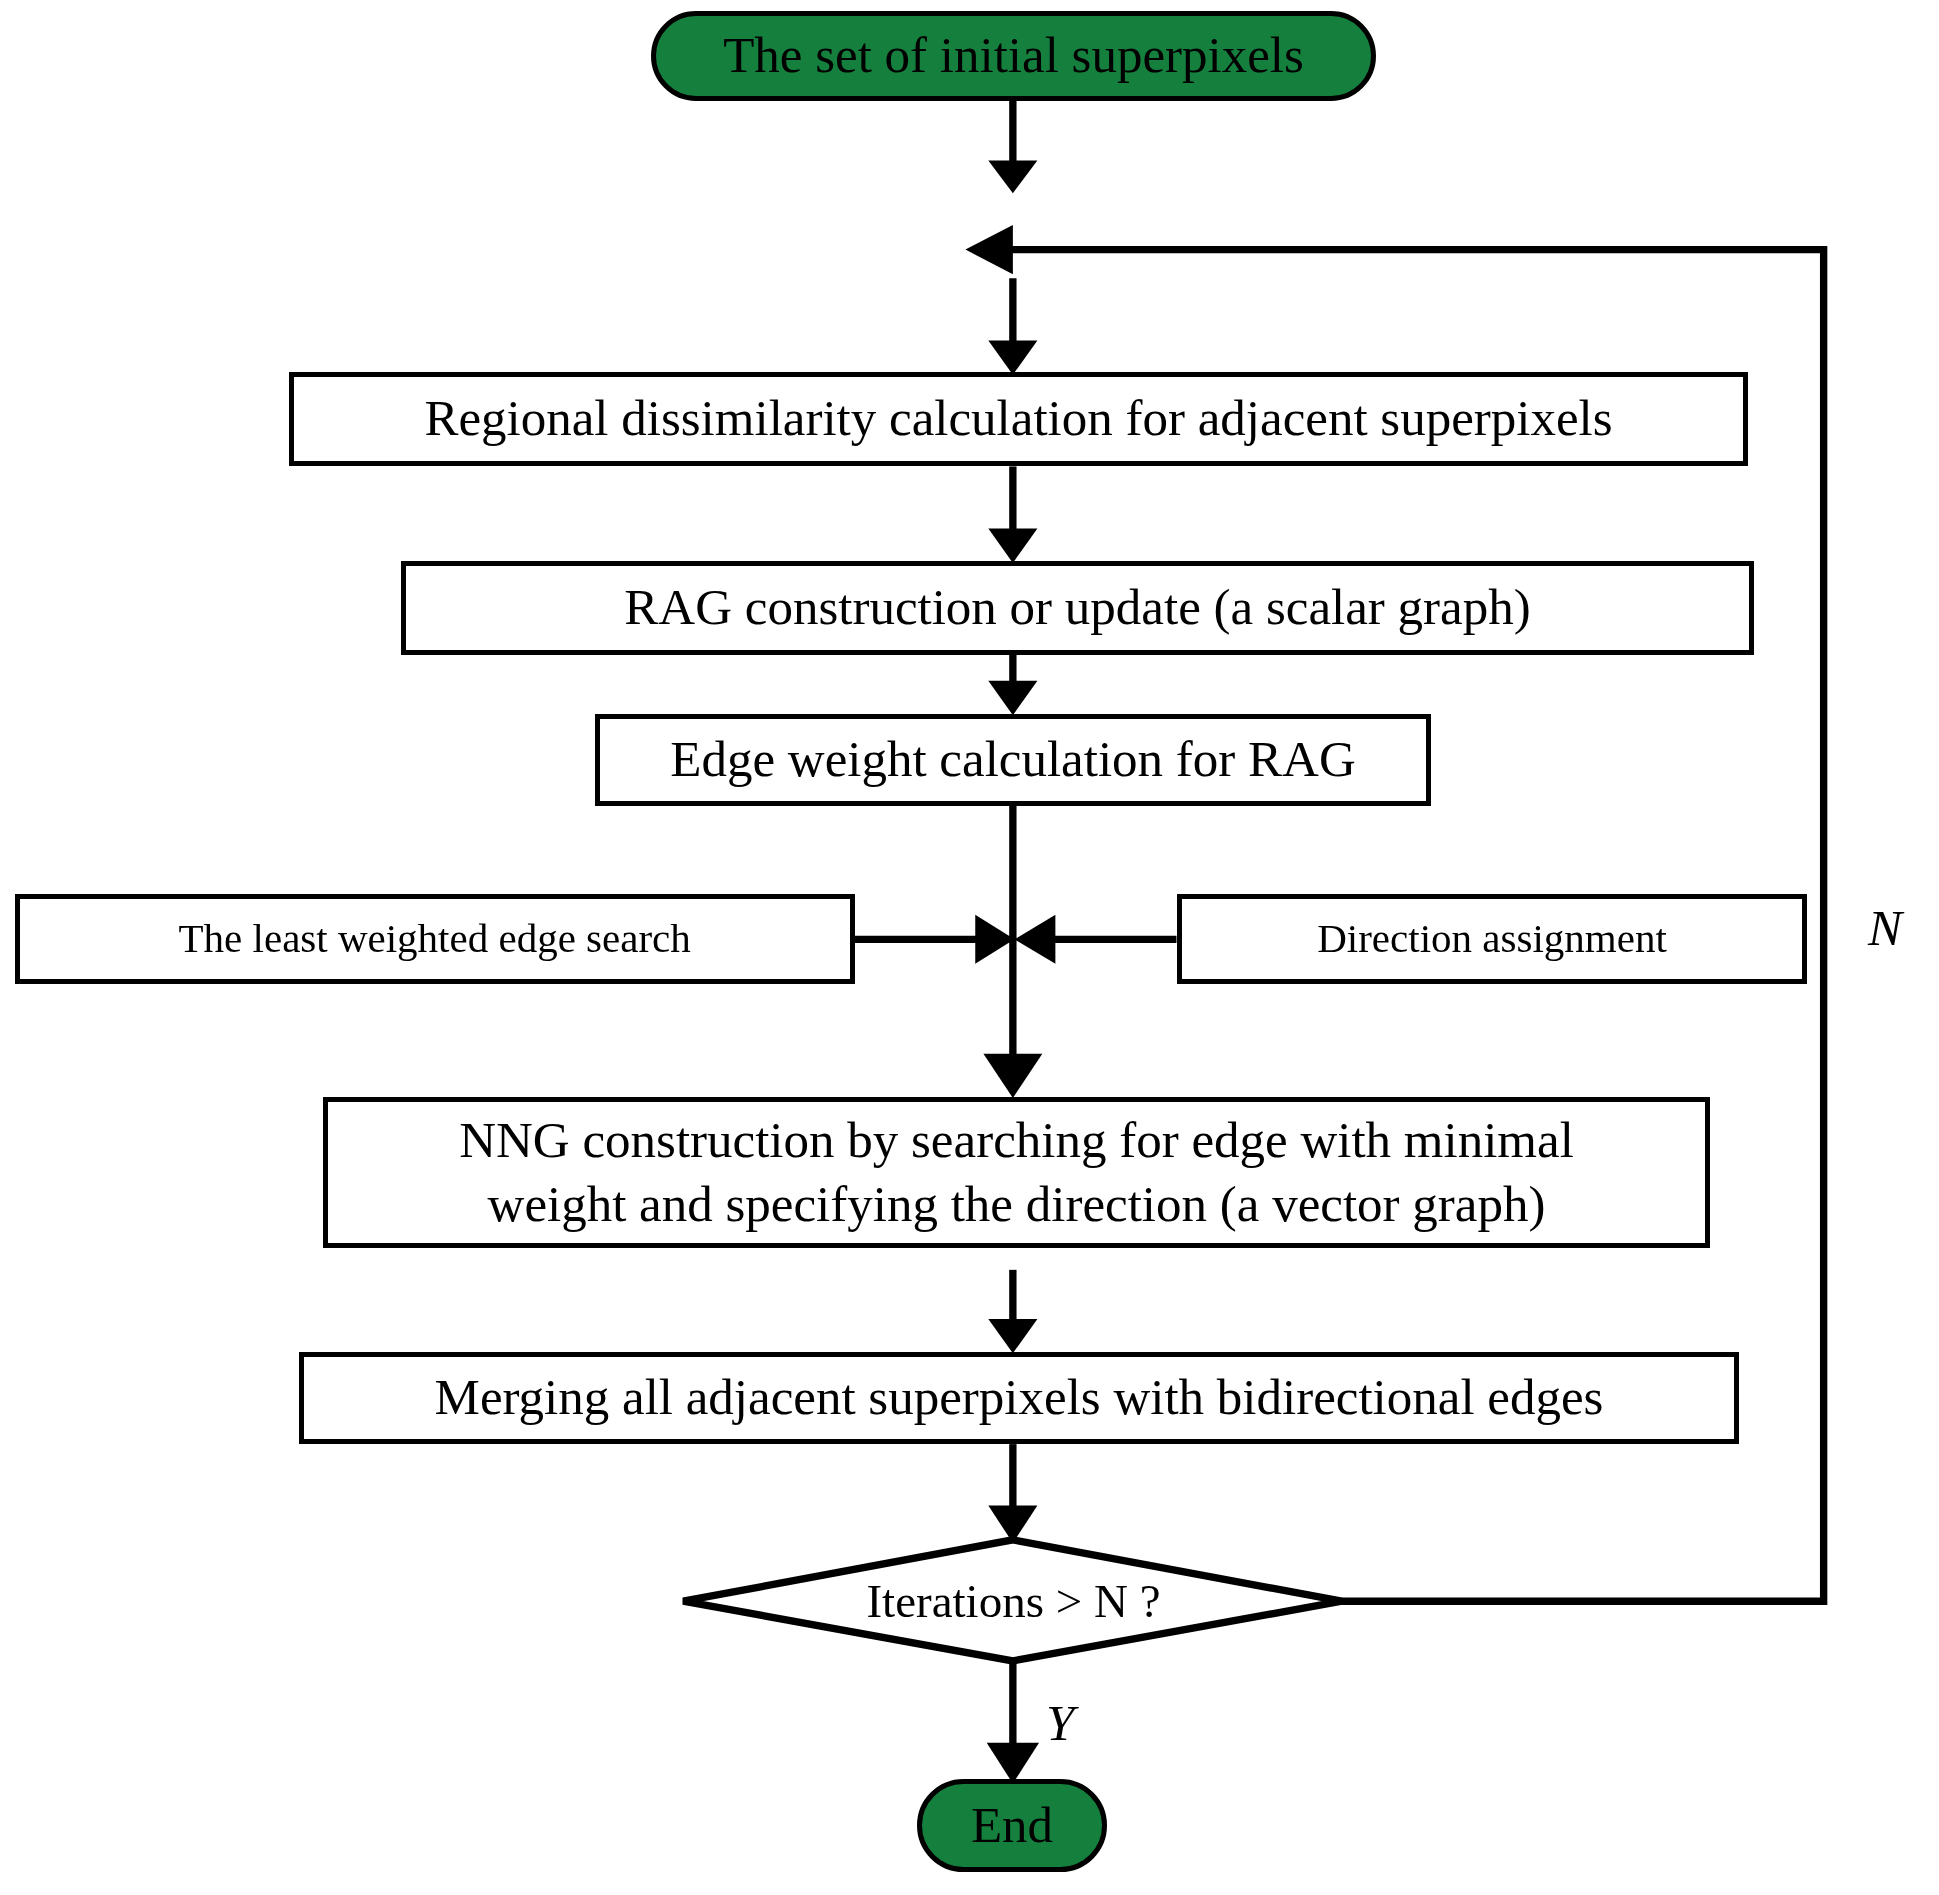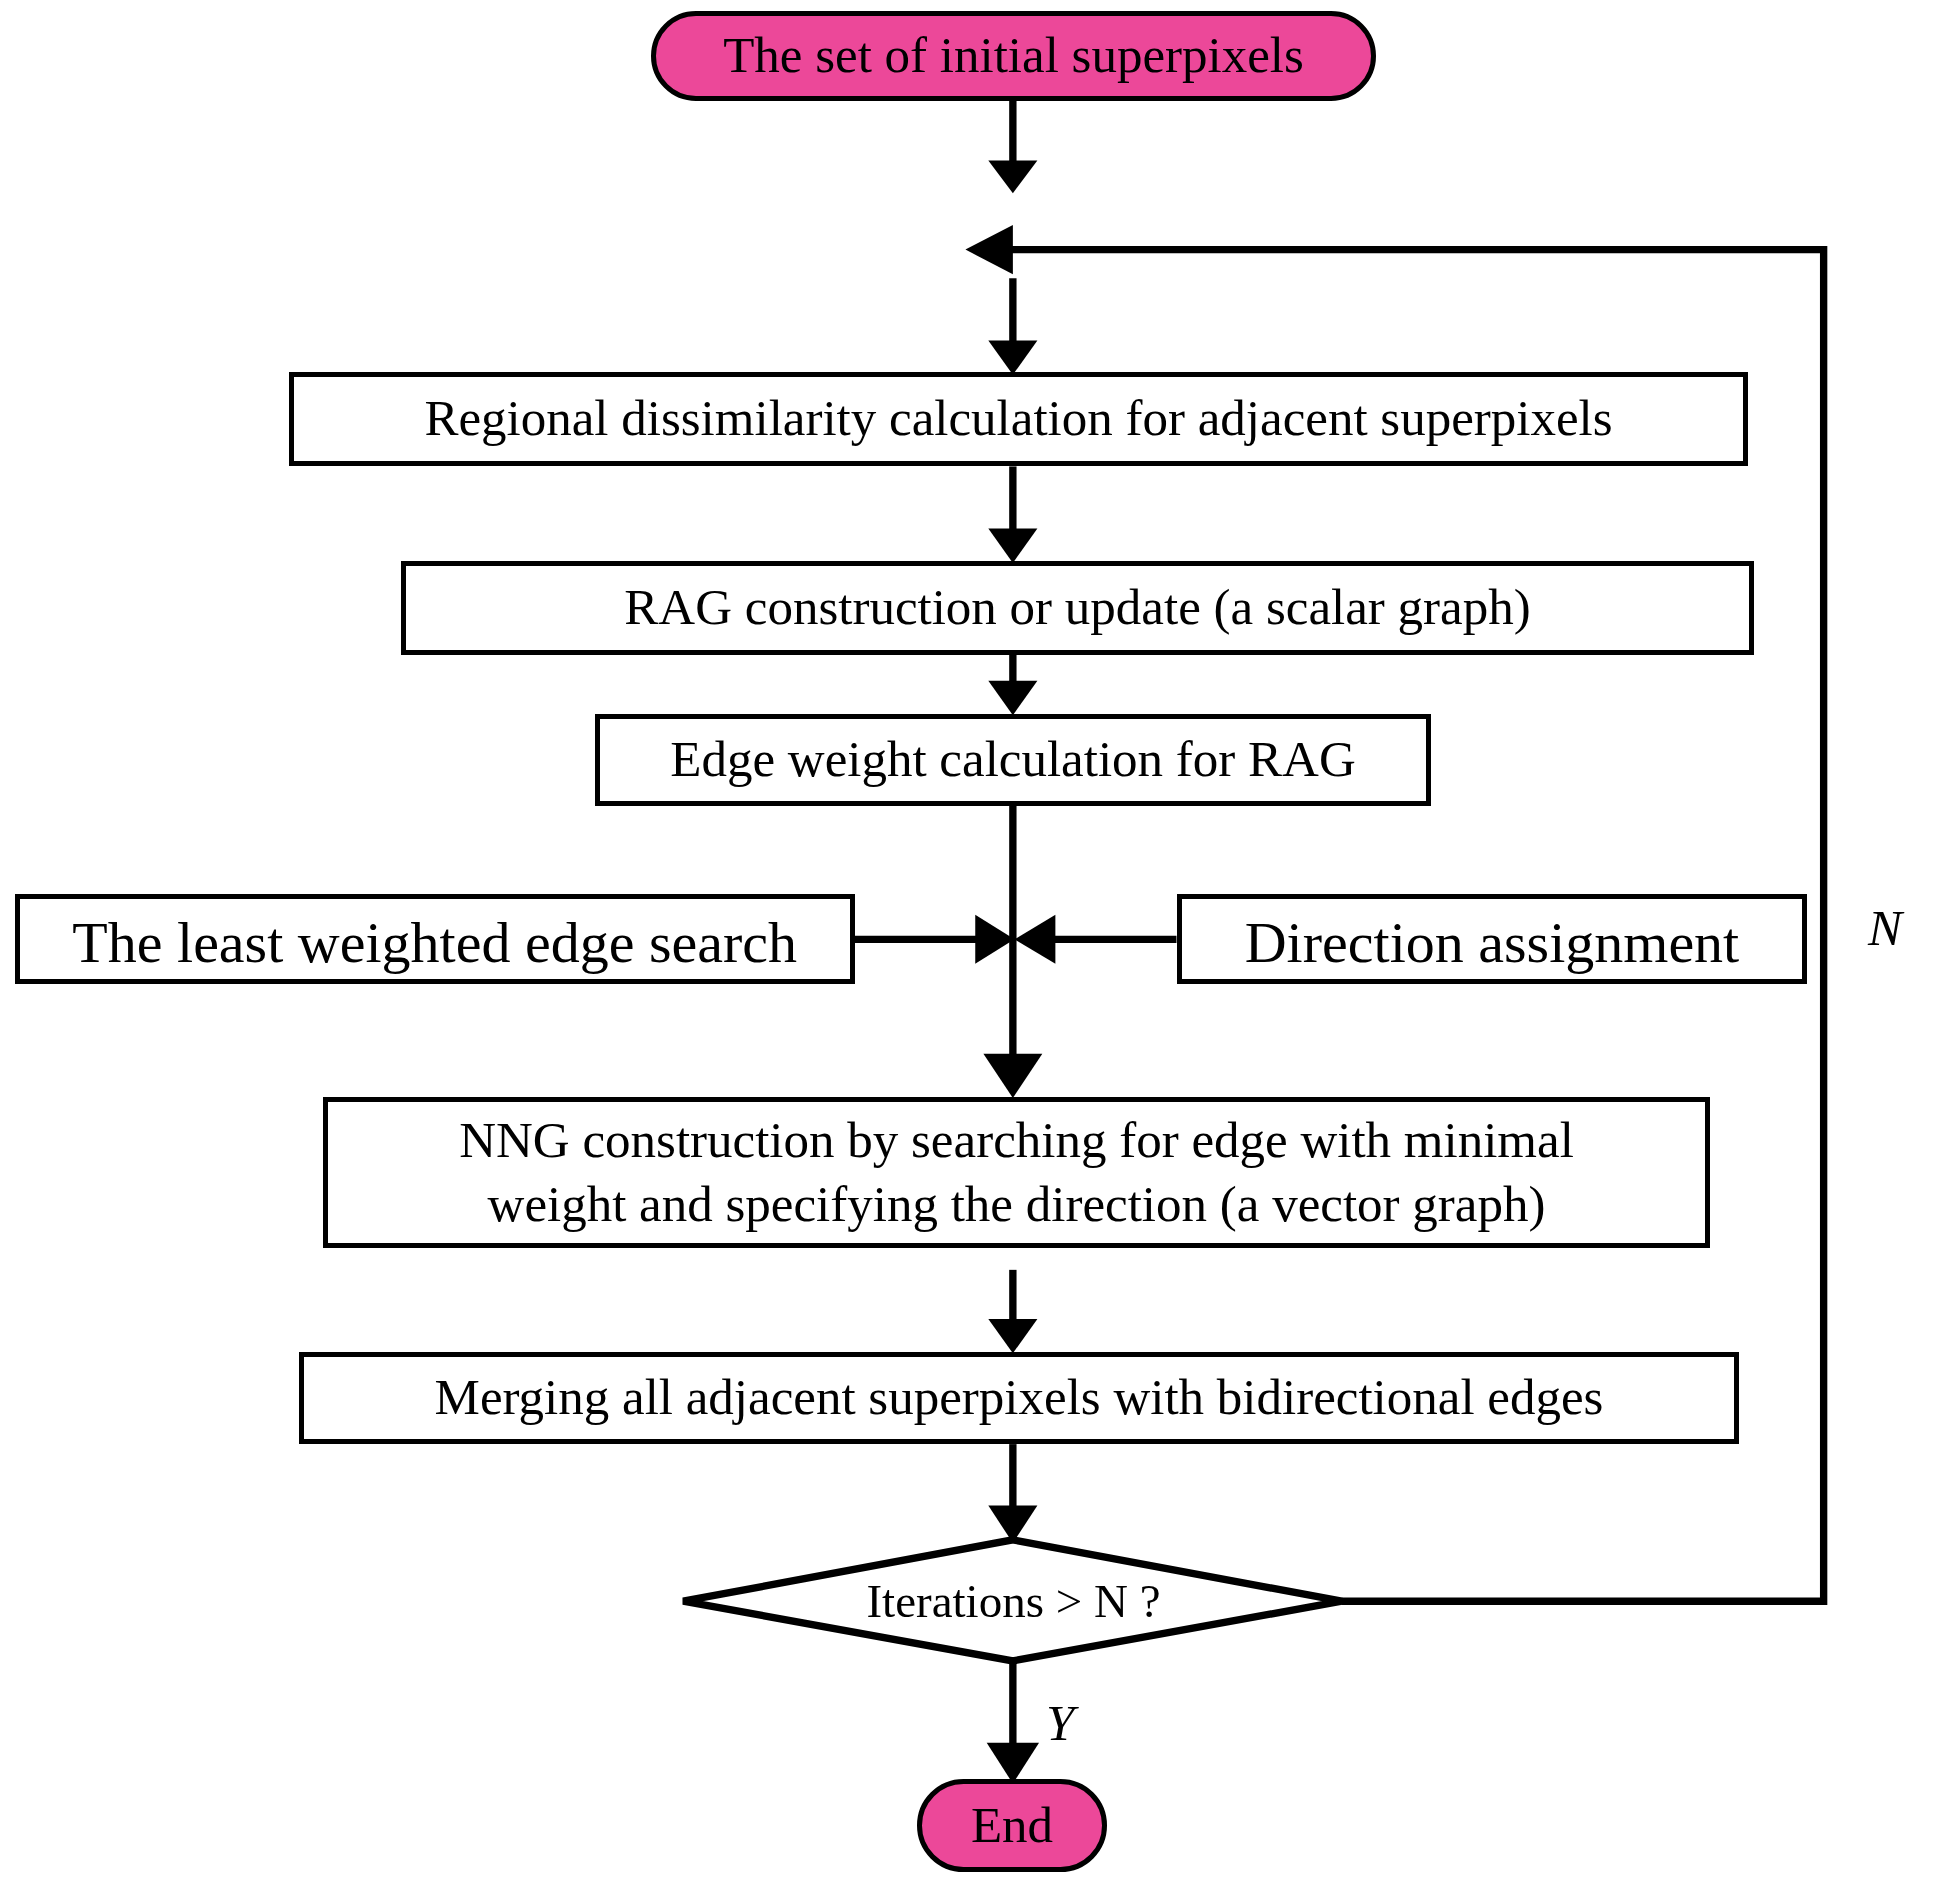--- a/index.html
+++ b/index.html
@@ -33,35 +33,35 @@
     line-height: 1.25;
     z-index: 3;
     background: transparent;
   }
   .rect {
     border: 5.7px solid #000000;
     background: #ffffff;
   }
   .stadium {
     border: 5.7px solid #000000;
-    background: #ec4899;
+    background: #15803d;
     border-radius: 818px;
   }
   .diamond-label {
     background: transparent;
     border: none;
   }
   .edge-label {
     position: absolute;
     color: #000000;
     font-style: italic;
     z-index: 4;
   }
   .t58 { font-size: 47px; }
-  .t60 { font-size: 58px; align-items: flex-end; }
+  .t60 { font-size: 41px; }
   .t62 { font-size: 51px; }
 </style>
 </head>
 <body>
 
 <div id="canvas">
 
   <svg class="layer" viewBox="0 0 2370 2316">
     <defs>
       <marker id="arrowDown" markerWidth="30" markerHeight="30" refX="7" refY="14" orient="auto" markerUnits="userSpaceOnUse">

